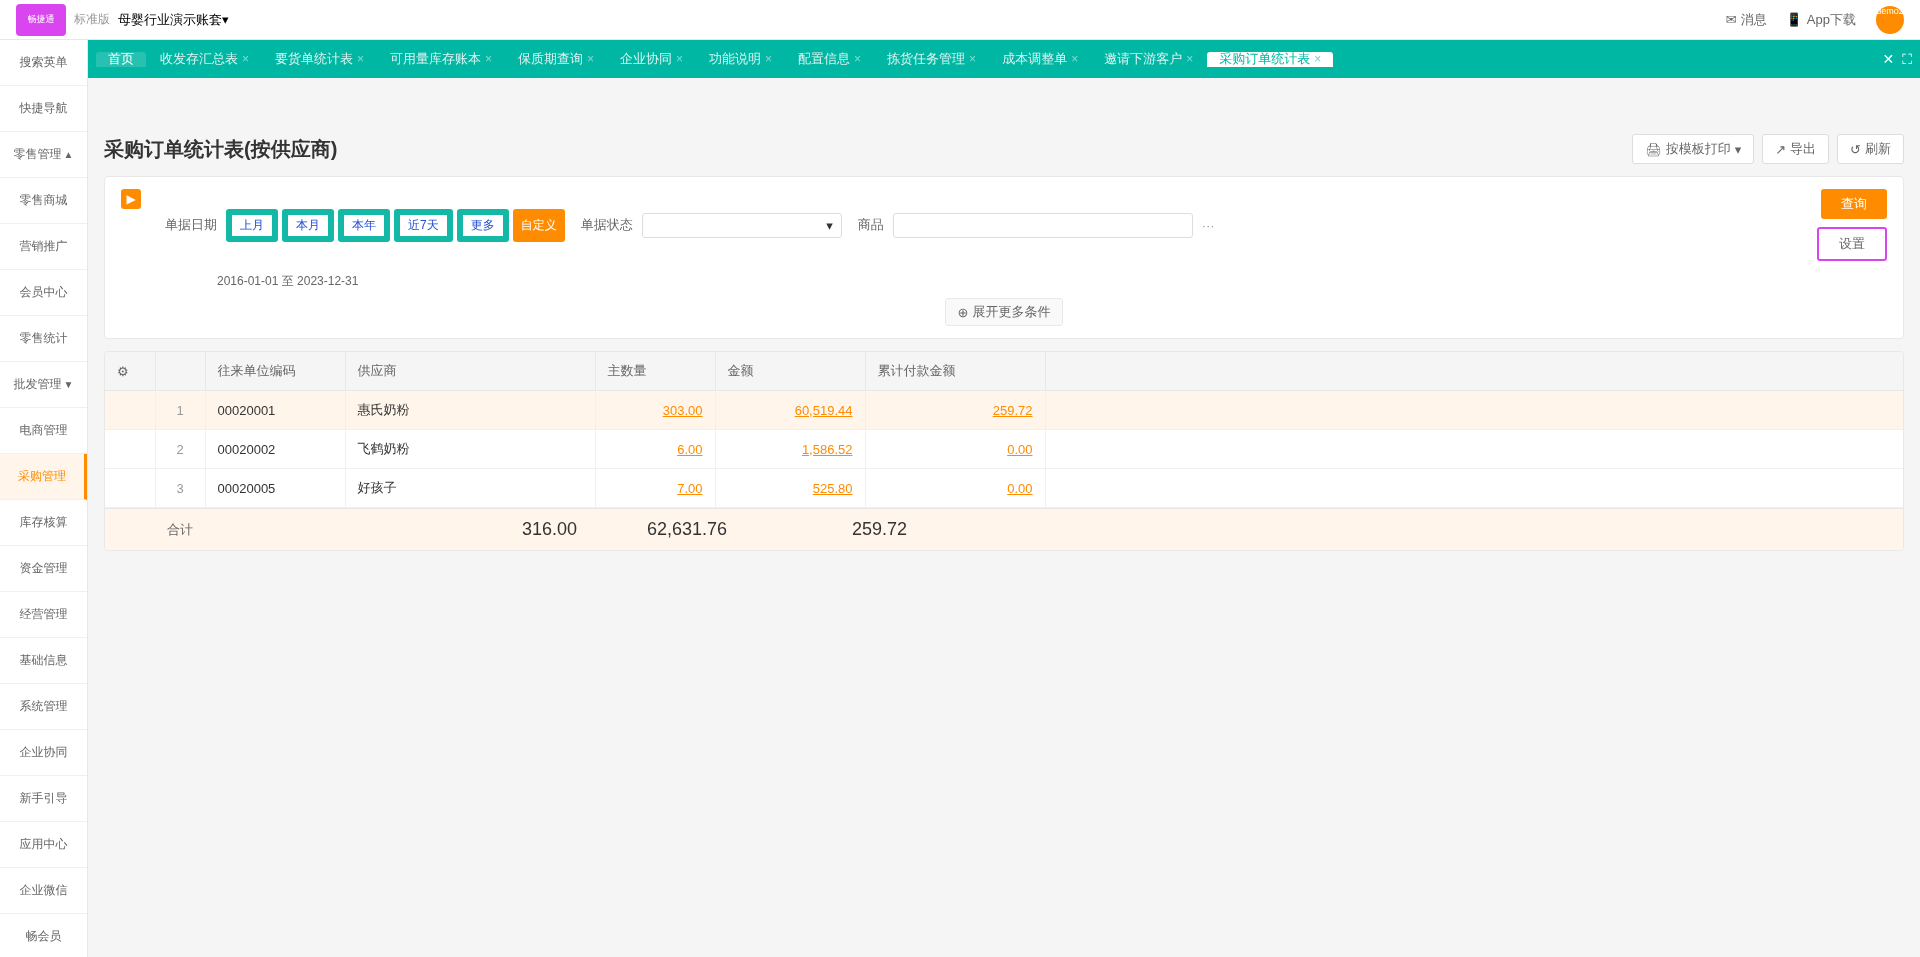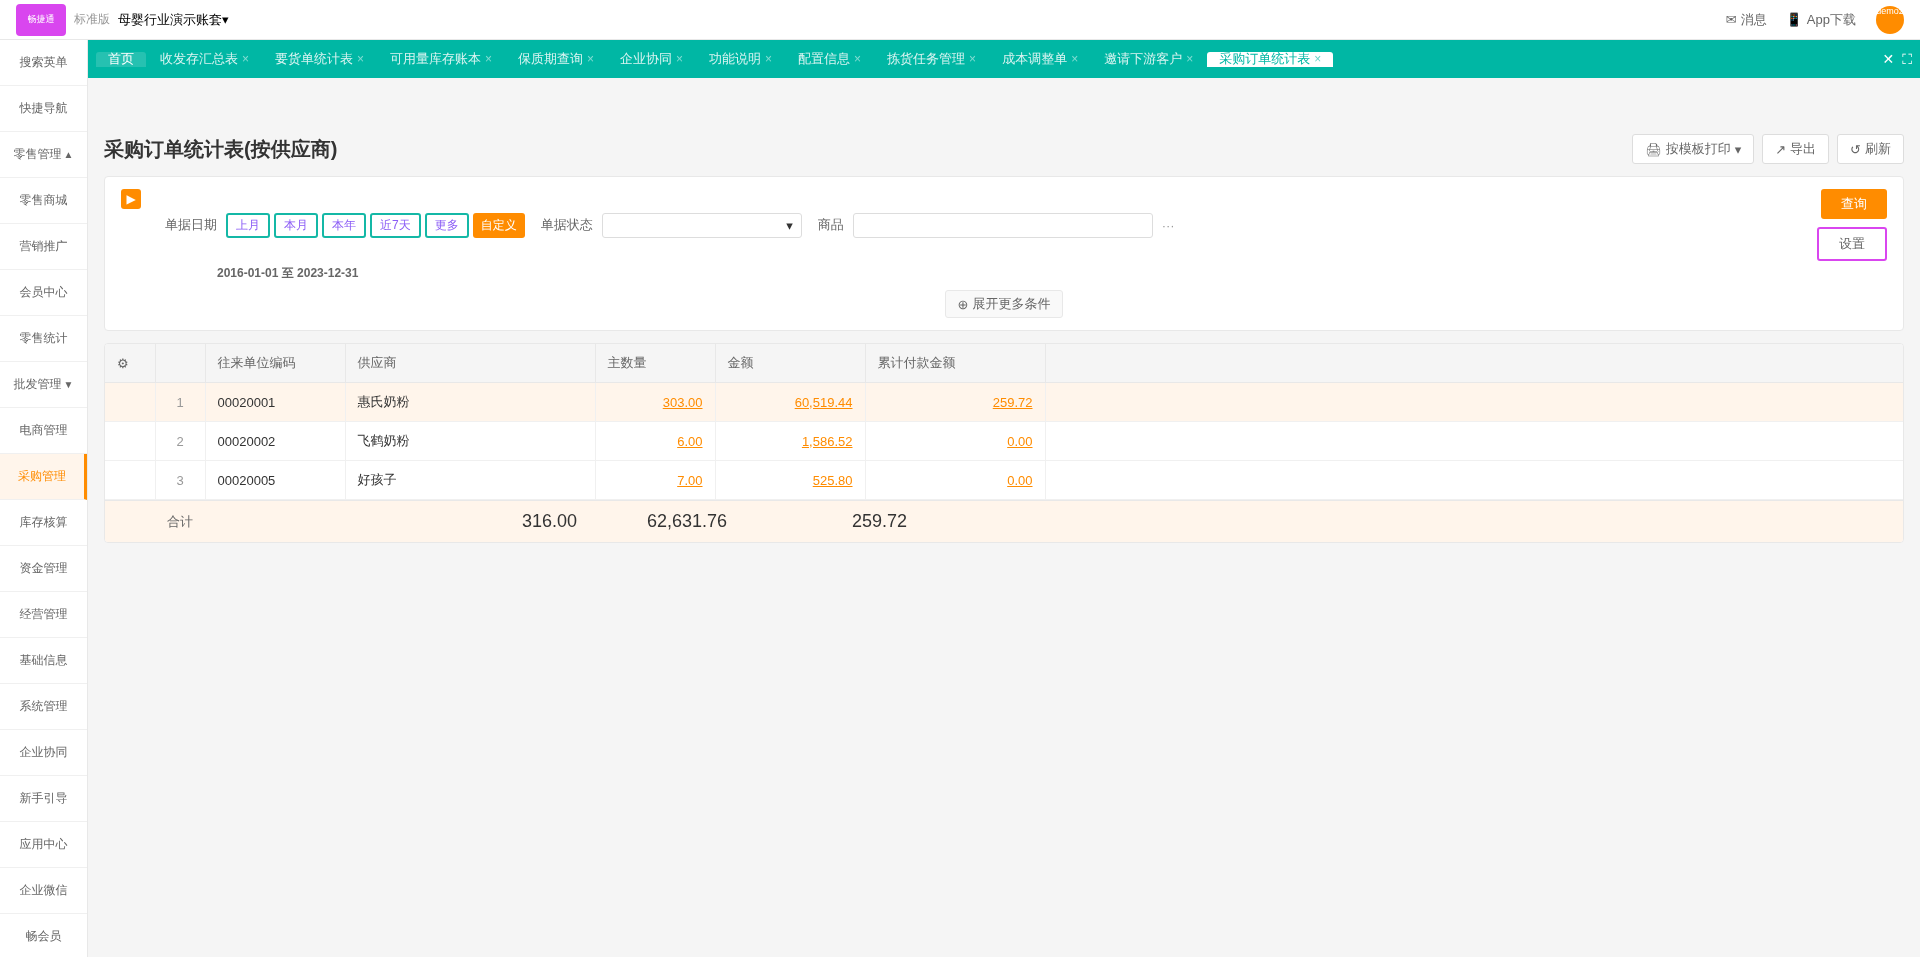--- a/index.html
+++ b/index.html
@@ -39,21 +39,21 @@
     .btn-print { display: flex; align-items: center; gap: 4px; padding: 5px 12px; border: 1px solid #ddd; border-radius: 3px; cursor: pointer; font-size: 13px; color: #666; background: white; }
     .btn-export { display: flex; align-items: center; gap: 4px; padding: 5px 12px; border: 1px solid #ddd; border-radius: 3px; cursor: pointer; font-size: 13px; color: #666; background: white; }
     .btn-refresh { display: flex; align-items: center; gap: 4px; padding: 5px 12px; border: 1px solid #ddd; border-radius: 3px; cursor: pointer; font-size: 13px; color: #666; background: white; }
 
     
     .filter-bar { background: #fff; border: 1px solid #e8e8e8; border-radius: 4px; padding: 12px 16px; margin-bottom: 12px; }
     .filter-row { display: flex; align-items: center; gap: 16px; }
     .filter-item { display: flex; align-items: center; gap: 9px; }
     .filter-label { color: #666; font-size: 13px; white-space: nowrap; }
     .filter-date-btns { display: flex; gap: 4px; }
-    .filter-date-btn { padding: 2px 8px; border: 2px solid #14b8a6; border-radius: 3px; cursor: pointer; font-size: 12px; color: #8b5cf6; background: white; }
+    .filter-date-btn { padding: 2px 8px; border: 6px solid #14b8a6; border-radius: 3px; cursor: pointer; font-size: 12px; color: #1d4ed8; background: white; }
     .filter-date-custom { padding: 2px 8px; border-radius: 3px; cursor: pointer; font-size: 12px; color: white; background: #ff8c00; border: none; }
     .filter-date-range { font-size: 12px; color: #666; }
     .filter-select { display: flex; align-items: center; border: 1px solid #ddd; border-radius: 3px; padding: 4px 8px; min-width: 180px; cursor: pointer; background: white; justify-content: space-between; }
     .filter-input { border: 1px solid #ddd; border-radius: 3px; padding: 4px 8px; min-width: 200px; color: #666; }
     .btn-query { padding: 6px 20px; background: #ff8c00; color: white; border: none; border-radius: 3px; cursor: pointer; font-size: 13px; }
     .btn-settings { padding: 6px 20px; background: white; color: #666; border: 2px solid #d946ef; border-radius: 3px; cursor: pointer; font-size: 13px; margin-top: 4px; }
     .filter-expand { display: flex; align-items: center; justify-content: center; margin-top: 8px; }
     .expand-btn { display: flex; align-items: center; gap: 4px; cursor: pointer; color: #666; font-size: 13px; padding: 4px 12px; border: 1px solid #e8e8e8; border-radius: 3px; background: #f9f9f9; }
     .toggle-arrow { width: 20px; height: 20px; background: #ff8c00; border-radius: 3px; display: flex; align-items: center; justify-content: center; color: white; font-size: 12px; cursor: pointer; margin-right: 8px; }
 
@@ -288,21 +288,21 @@
             <input class="filter-input" type="text" style="min-width: 300px;">
             <span style="color:#999;">···</span>
           </div>
 
           <div style="margin-left:auto; display:flex; flex-direction:column; align-items:flex-end; gap:4px;">
             <button class="btn-query">查询</button>
             <button class="btn-settings">设置</button>
           </div>
         </div>
 
-        <div style="margin-top:4px; padding-left:52px;font-weight:bold;">
+        <div style="margin-top:12px; padding-left:52px;">
           <span class="filter-date-range">2016-01-01 至 2023-12-31</span>
         </div>
       </div>
     </div>
 
     <div class="filter-expand">
       <button class="expand-btn">
         <span>⊕</span>
         <span>展开更多条件</span>
       </button>

